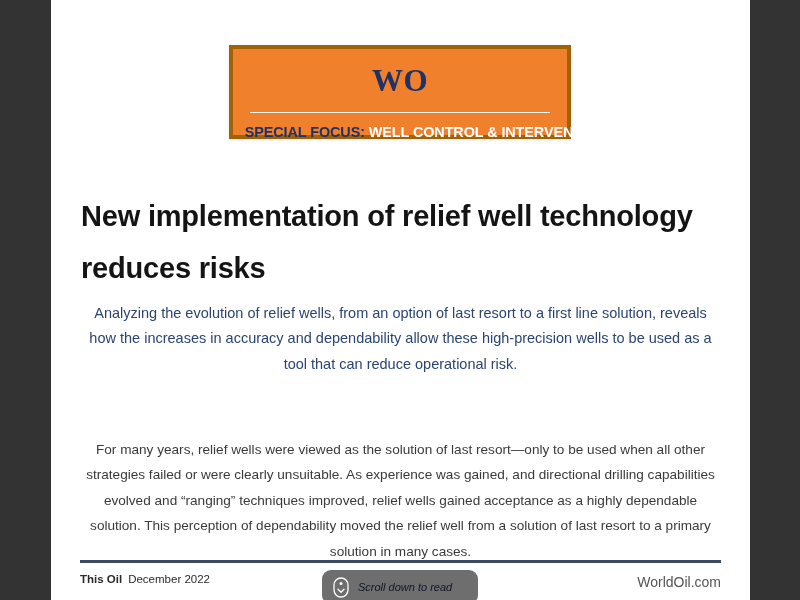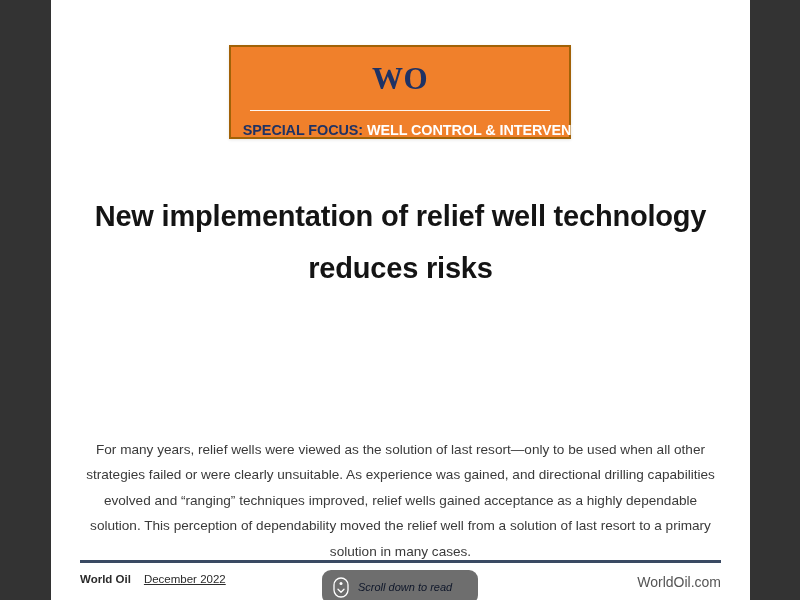--- a/index.html
+++ b/index.html
@@ -32,21 +32,21 @@
 
   
   .masthead {
     position: absolute;
     left: 178px;
     top: 45px;
     width: 342px;
     height: 94px;
     background: #F0802B;
     box-sizing: border-box;
-    border: 2px solid #a16207;
+    border: 4px solid #a16207;
     box-shadow: 0 1px 3px rgba(0,0,0,0.10);
   }
   .masthead-logo {
     text-align: center;
     font-family: "Liberation Serif", "DejaVu Serif", serif;
     font-weight: bold;
     font-size: 31px;
     color: #1F3264;
     letter-spacing: 0.5px;
     padding-top: 16px;
@@ -74,21 +74,21 @@
   .focus-topic {
     color: #ffffff;
   }
 
   
   .headline {
     position: absolute;
     left: 30px;
     top: 172px;
     width: 639px;
-    text-align: center;
+    text-align: left;
     font-size: 29px;
     font-weight: bold;
     color: #141414;
     line-height: 1.78;
     letter-spacing: -0.2px;
   }
 
   
   .deck {
     position: absolute;
@@ -152,22 +152,21 @@
     top: 0;
     font-size: 11.5px;
     color: #2B2B2B;
     white-space: nowrap;
   }
   .footer-brand {
     font-weight: bold;
   }
   .footer-date {
     font-weight: normal;
-    margin-left: 13px;
-    text-decoration: underline;
+    margin-left: 6px;
   }
   .footer-right {
     position: absolute;
     right: 0;
     top: 1px;
     font-size: 14px;
     color: #555555;
     white-space: nowrap;
   }
 
@@ -210,28 +209,29 @@
     <div class="masthead">
       <div class="masthead-logo">WO</div>
       <div class="masthead-rule"></div>
       <div class="masthead-focus">
         <span class="focus-label">SPECIAL FOCUS:</span><span>&nbsp;</span><span class="focus-topic">WELL CONTROL &amp; INTERVENTION</span>
       </div>
     </div>
 
     <h1 class="headline">New implementation of relief well technology reduces risks</h1>
 
+    <p class="deck">Analyzing the evolution of relief wells, from an option of last resort to a first line solution, reveals how the increases in accuracy and dependability allow these high-precision wells to be used as a tool that can reduce operational risk.</p>
 
 
     <p class="body-copy">For many years, relief wells were viewed as the solution of last resort—only to be used when all other strategies failed or were clearly unsuitable. As experience was gained, and directional drilling capabilities evolved and “ranging” techniques improved, relief wells gained acceptance as a highly dependable solution. This perception of dependability moved the relief well from a solution of last resort to a primary solution in many cases.</p>
 
     <div class="footer-rule"></div>
     <div class="footer">
       <div class="footer-left">
-        <span class="footer-brand">World Oil</span><span class="footer-date">December 2022</span>
+        <span class="footer-brand">This Oil</span><span class="footer-date">December 2022</span>
       </div>
       <div class="footer-right">WorldOil.com</div>
     </div>
 
   </div>
 
   <div class="scroll-pill">
     <svg class="scroll-mouse-icon" viewBox="0 0 16 21">
       <rect x="1" y="1" width="14" height="19" rx="7" ry="7" fill="none" stroke="#ffffff" stroke-width="1.3"></rect>
       <circle cx="8" cy="6.5" r="1.5" fill="#ffffff"></circle>

